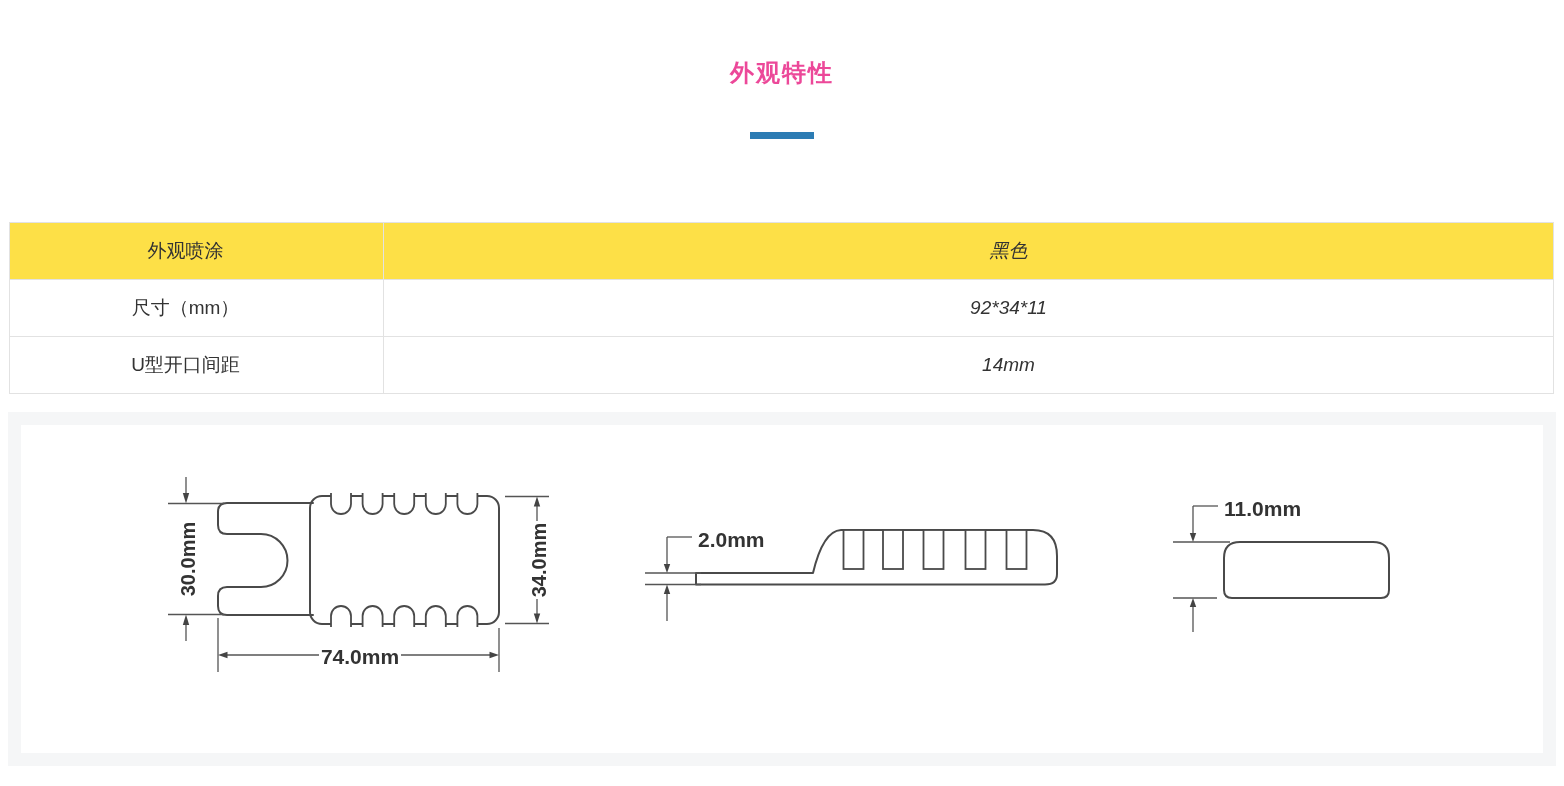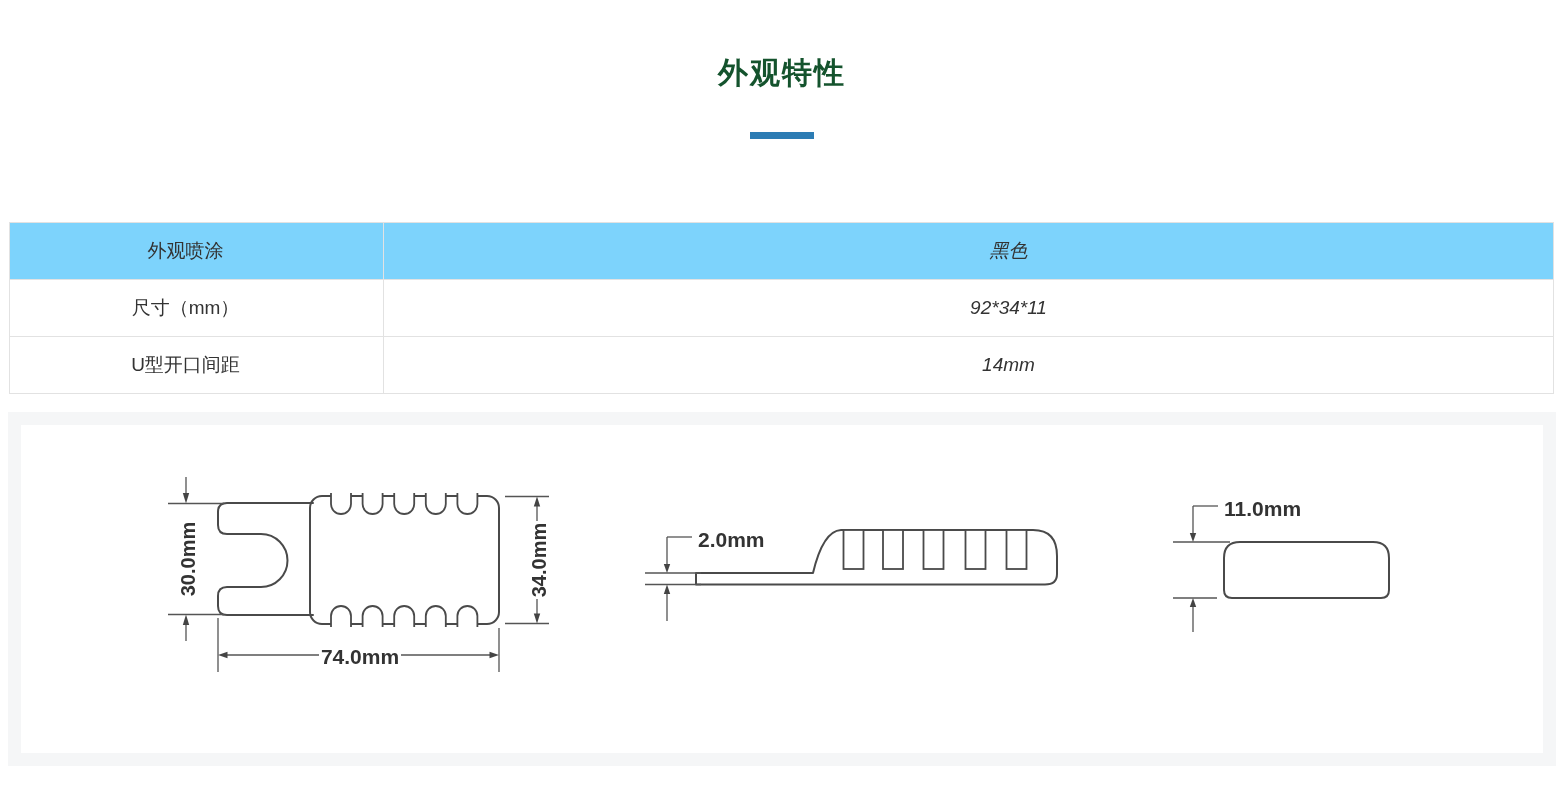--- a/index.html
+++ b/index.html
@@ -5,23 +5,23 @@
   * { margin:0; padding:0; box-sizing:border-box; }
   html,body { background:#ffffff; }
   body {
     width:1564px; height:786px; overflow:hidden;
     font-family:"Liberation Sans","DejaVu Sans",sans-serif;
     color:#333;
   }
   .page-title {
     margin-top:54px;
     text-align:center;
-    font-size:30px; line-height:38px;
+    font-size:24px; line-height:38px;
     font-weight:bold;
-    color:#14532d;
+    color:#ec4899;
     letter-spacing:2px;
   }
   .title-dash {
     width:64px; height:7px;
     background:#2c7cb4;
     margin:40px auto 0 auto;
   }
   .spec-table-wrap { margin:83px 9px 0 9px; }
   table.spec-table {
     width:1545px;
@@ -31,21 +31,21 @@
     color:#333;
   }
   table.spec-table td {
     border:1px solid #e2e2e2;
     height:57px;
     text-align:center;
     vertical-align:middle;
   }
   table.spec-table td.c-label { width:374px; padding-right:22px; }
   table.spec-table td.c-value { padding-left:80px;font-style:italic; }
-  table.spec-table tr.head td { background:#7dd3fc; }
+  table.spec-table tr.head td { background:#fde047; }
 
   .drawings-panel {
     margin:18px 8px 0 8px;
     width:1548px; height:354px;
     background:#f5f6f7;
     padding:13px;
   }
   .drawings-inner {
     position:relative;
     width:1522px; height:328px;

